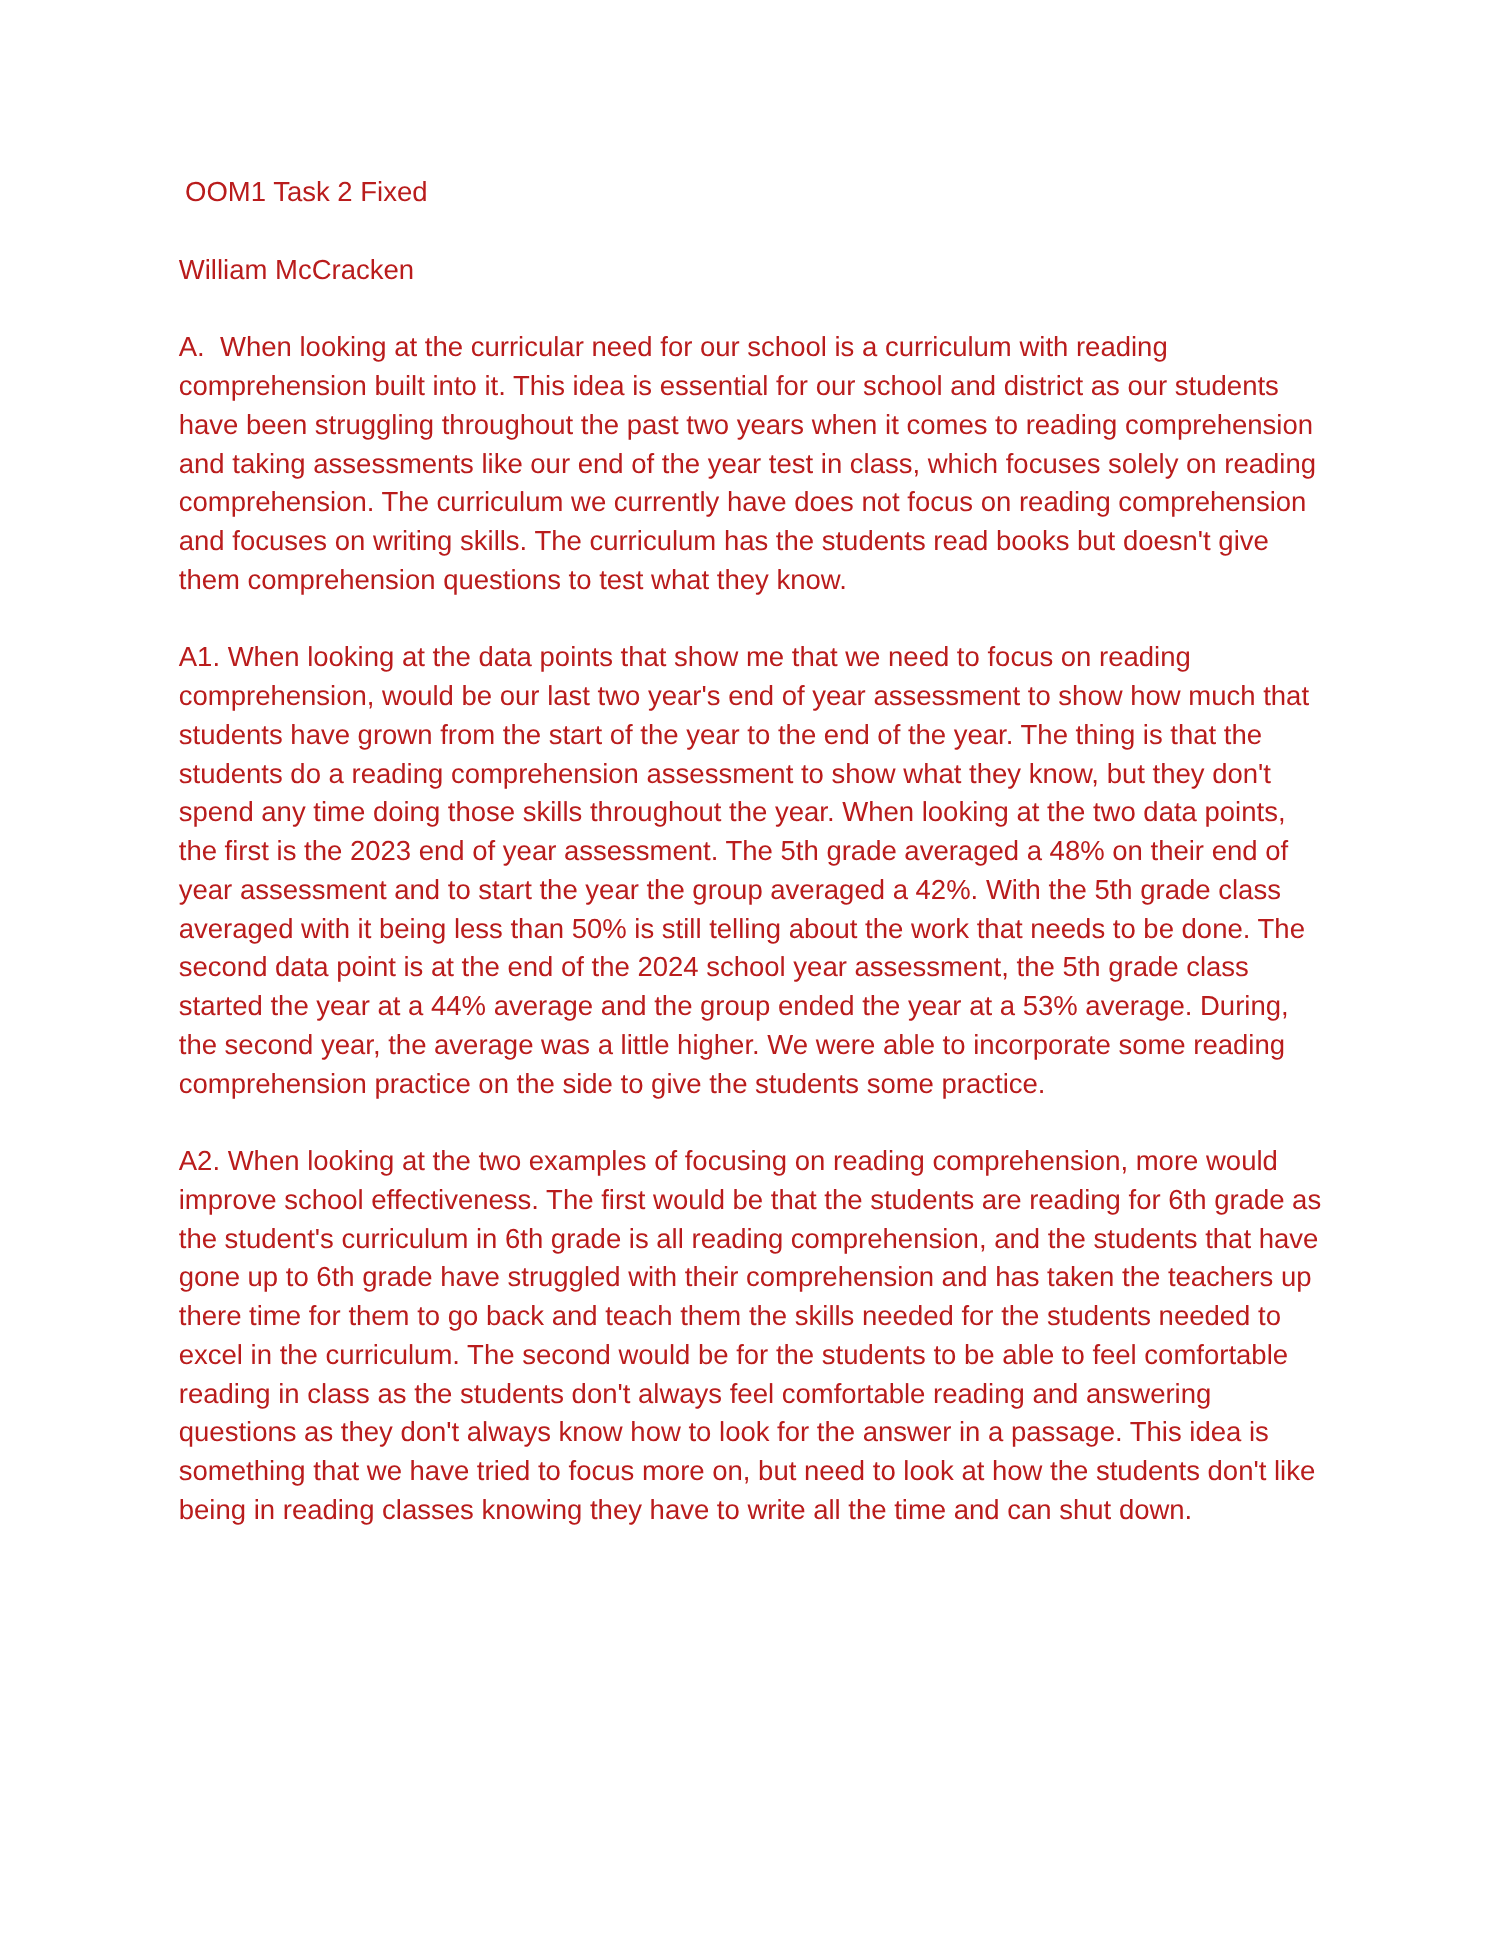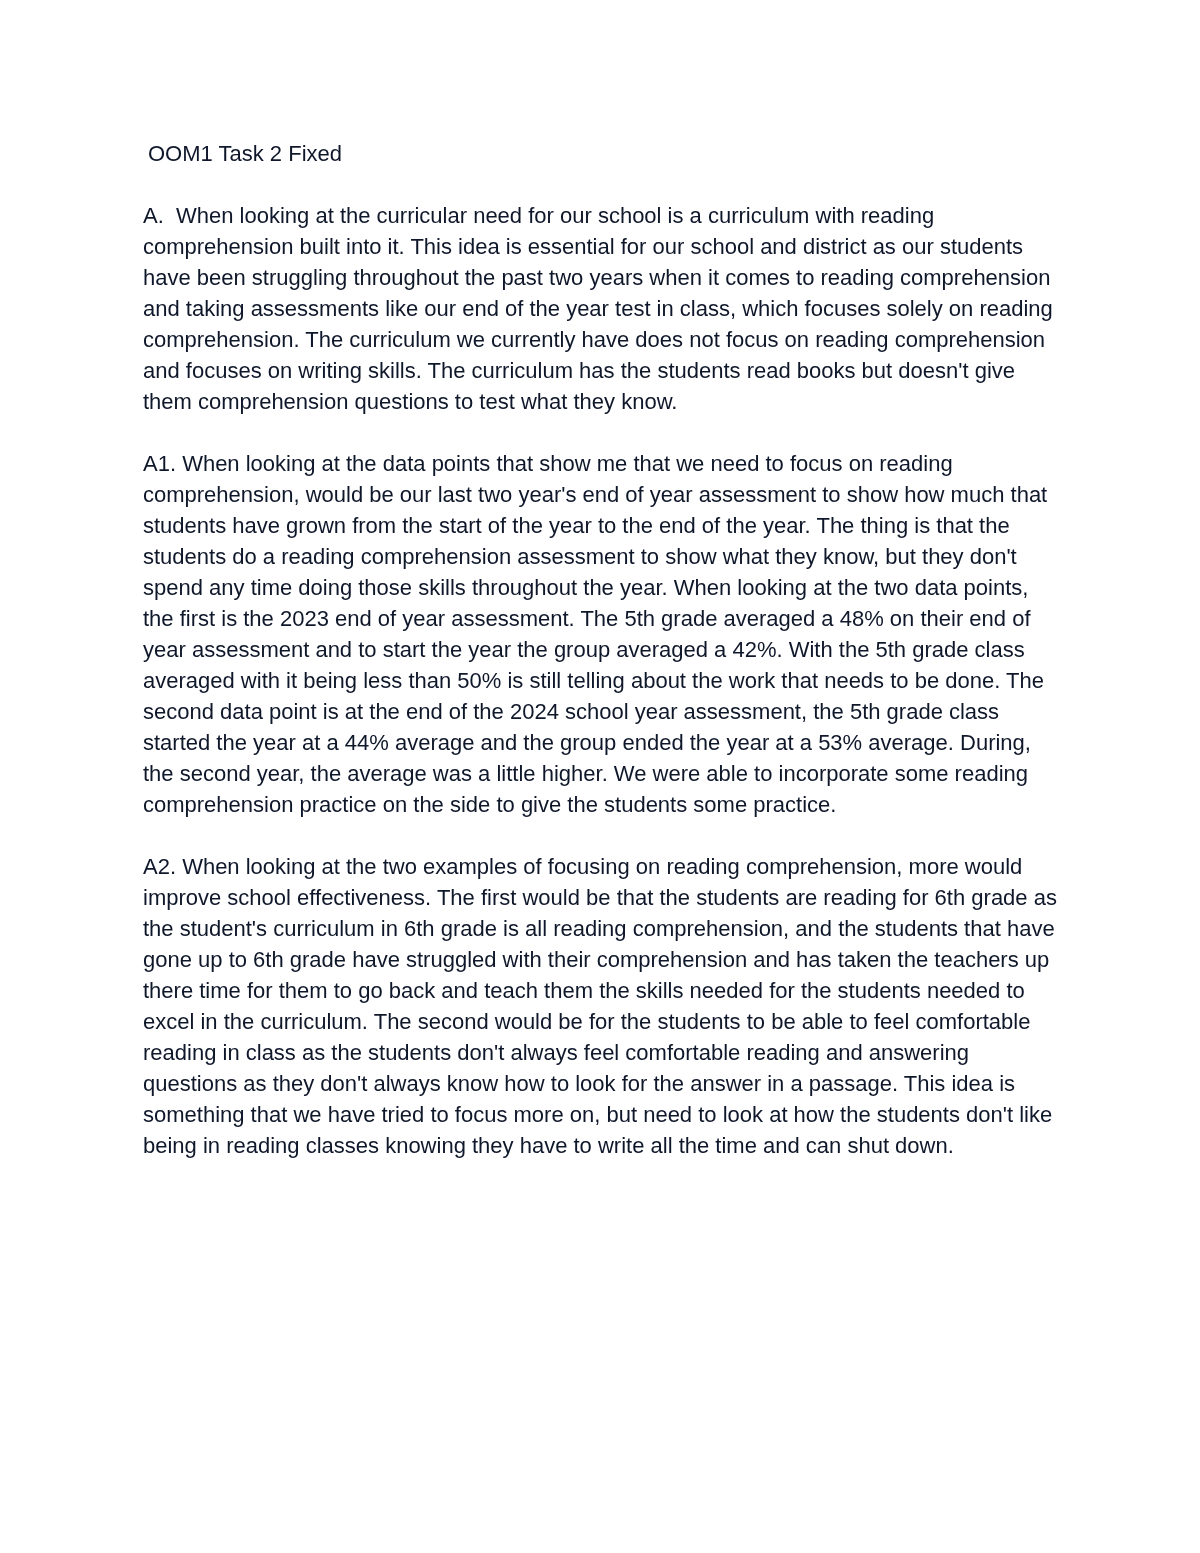--- a/index.html
+++ b/index.html
@@ -16,34 +16,35 @@
     box-sizing: border-box;
     width: 1200px;
     height: 1553px;
     padding: 138px 140px 0 143px;
     background: #ffffff;
   }
   .doc-page p {
     font-family: "Liberation Sans", sans-serif;
     font-size: 22px;
     line-height: 31px;
-    color: #0f172a;
+    color: #b91c1c;
     margin: 0 0 31px 0;
     white-space: pre-wrap;
     max-width: 917px;
   }
   .doc-title {
     text-indent: 5px;
   }
 </style>
 </head>
 <body>
 
 <div class="doc-page">
   <p class="doc-title">OOM1 Task 2 Fixed</p>
 
+  <p class="doc-author">William McCracken</p>
 
   <p class="doc-paragraph">A.  When looking at the curricular need for our school is a curriculum with reading comprehension built into it. This idea is essential for our school and district as our students have been struggling throughout the past two years when it comes to reading comprehension and taking assessments like our end of the year test in class, which focuses solely on reading comprehension. The curriculum we currently have does not focus on reading comprehension and focuses on writing skills. The curriculum has the students read books but doesn't give them comprehension questions to test what they know.</p>
 
   <p class="doc-paragraph">A1. When looking at the data points that show me that we need to focus on reading comprehension, would be our last two year's end of year assessment to show how much that students have grown from the start of the year to the end of the year. The thing is that the students do a reading comprehension assessment to show what they know, but they don't spend any time doing those skills throughout the year. When looking at the two data points, the first is the 2023 end of year assessment. The 5th grade averaged a 48% on their end of year assessment and to start the year the group averaged a 42%. With the 5th grade class averaged with it being less than 50% is still telling about the work that needs to be done. The second data point is at the end of the 2024 school year assessment, the 5th grade class started the year at a 44% average and the group ended the year at a 53% average. During, the second year, the average was a little higher. We were able to incorporate some reading comprehension practice on the side to give the students some practice.</p>
 
   <p class="doc-paragraph">A2. When looking at the two examples of focusing on reading comprehension, more would improve school effectiveness. The first would be that the students are reading for 6th grade as the student's curriculum in 6th grade is all reading comprehension, and the students that have gone up to 6th grade have struggled with their comprehension and has taken the teachers up there time for them to go back and teach them the skills needed for the students needed to excel in the curriculum. The second would be for the students to be able to feel comfortable reading in class as the students don't always feel comfortable reading and answering questions as they don't always know how to look for the answer in a passage. This idea is something that we have tried to focus more on, but need to look at how the students don't like being in reading classes knowing they have to write all the time and can shut down.</p>
 </div>
 
 </body></html>

